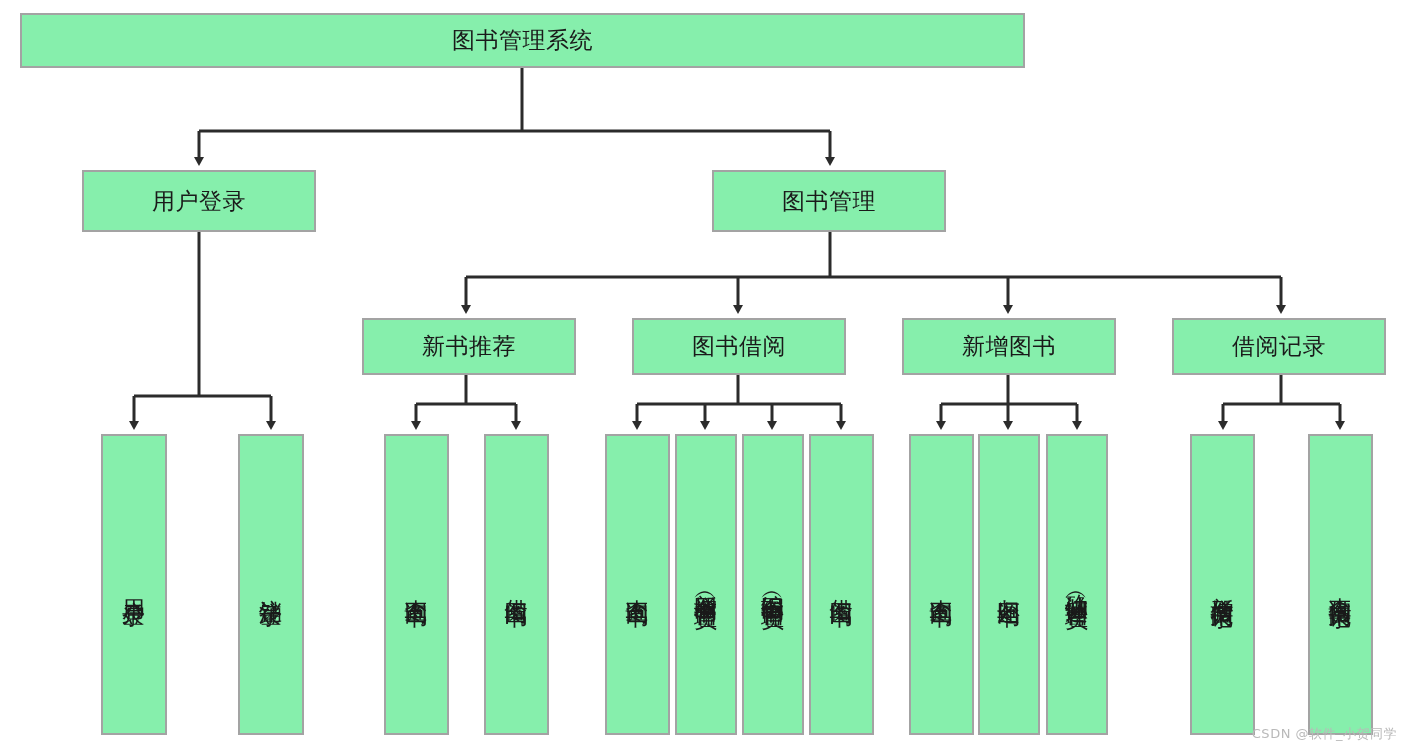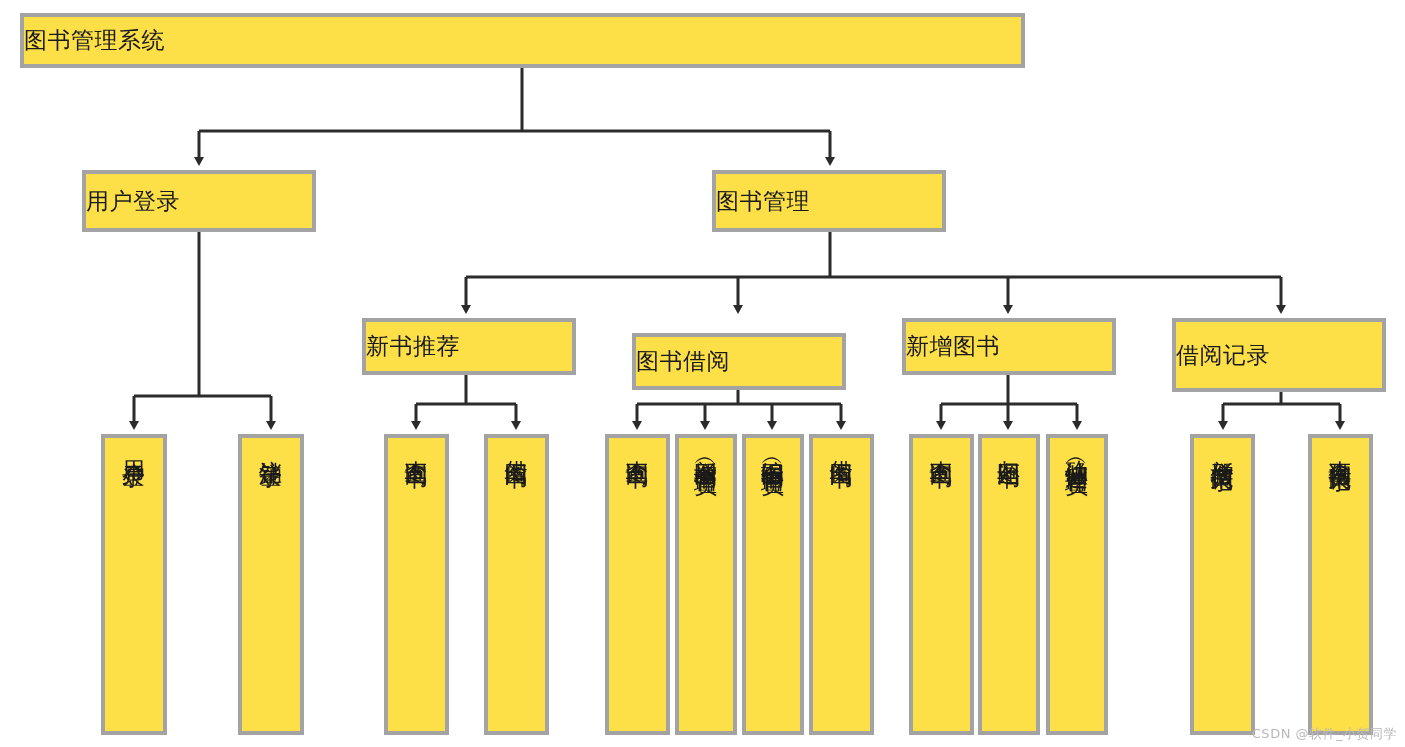--- a/index.html
+++ b/index.html
@@ -21,25 +21,26 @@
     position: absolute;
     left: 0;
     top: 0;
     width: 1405px;
     height: 747px;
     pointer-events: none;
   }
   .node {
     position: absolute;
     box-sizing: border-box;
-    border: 4px solid #a3a3a3;
-    background: #fde047;
+    border: 2px solid #a3a3a3;
+    background: #86efac;
     color: #1a1a1a;
     display: flex;
     align-items: center;
+    justify-content: center;
     text-align: center;
     line-height: 1.05;
   }
   .node.horiz {
     font-size: 23px;
     letter-spacing: 0.5px;
   }
   .node.vert {
     writing-mode: vertical-rl;
     text-orientation: upright;
@@ -124,27 +125,27 @@
   <div class="node horiz" style="left:82px; top:170px; width:234px; height:62px;">
     <span>用户登录</span>
   </div>
   <div class="node horiz" style="left:362px; top:318px; width:214px; height:57px;">
     <span>新书推荐</span>
   </div>
 
   <div class="node horiz" style="left:712px; top:170px; width:234px; height:62px;">
     <span>图书管理</span>
   </div>
-  <div class="node horiz" style="left:632px; top:333px; width:214px; height:57px;">
+  <div class="node horiz" style="left:632px; top:318px; width:214px; height:57px;">
     <span>图书借阅</span>
   </div>
   <div class="node horiz" style="left:902px; top:318px; width:214px; height:57px;">
     <span>新增图书</span>
   </div>
-  <div class="node horiz" style="left:1172px; top:318px; width:214px; height:74px;">
+  <div class="node horiz" style="left:1172px; top:318px; width:214px; height:57px;">
     <span>借阅记录</span>
   </div>
 
   <div class="node vert" style="left:101px; top:434px; width:66px; height:301px;">
     <span class="vtext">用户登录</span>
   </div>
   <div class="node vert" style="left:238px; top:434px; width:66px; height:301px;">
     <span class="vtext">注销登录</span>
   </div>
 

